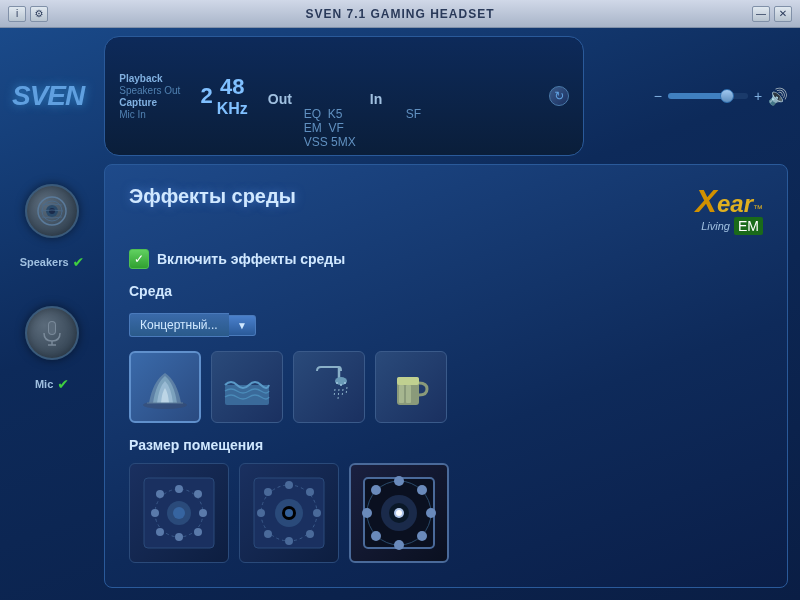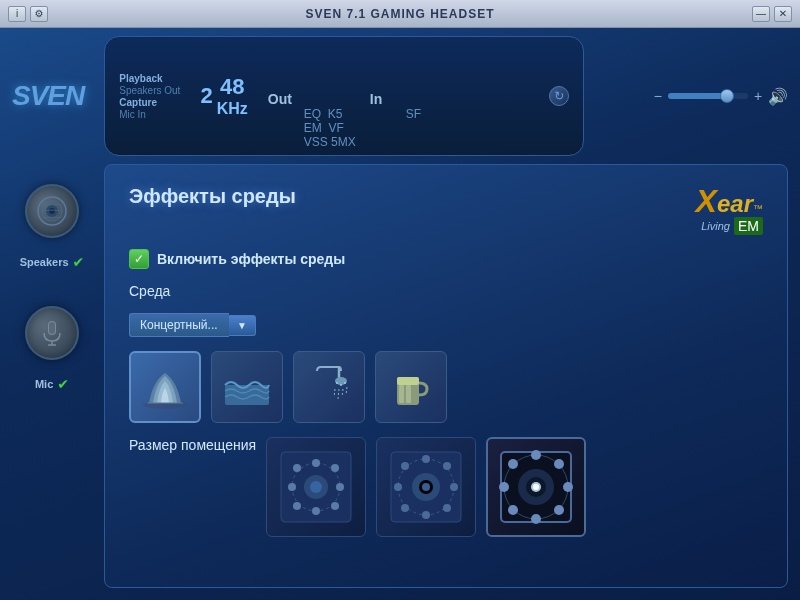--- a/index.html
+++ b/index.html
@@ -301,21 +301,21 @@
     .checkbox-label {
       font-size: 14px;
       color: #d0e8ff;
       font-weight: bold;
     }
 
     
     .section-label {
       font-size: 14px;
       color: #d0e8ff;
-      font-weight: normal;
+      font-weight: bold;
     }
 
     
     .dropdown-row {
       display: flex;
       align-items: center;
       gap: 0;
     }
     .dropdown-box {
       background: linear-gradient(to bottom, #3a6aaa, #2a5a8a);
@@ -364,21 +364,21 @@
       border: 2px solid #6090cc;
     }
     .effect-icon svg {
       width: 52px;
       height: 52px;
     }
 
     
     .room-section {
       display: flex;
-      flex-direction: row;
+      flex-direction: column;
       gap: 10px;
     }
 
     .room-icons-row {
       display: flex;
       gap: 10px;
     }
     .room-icon {
       width: 100px;
       height: 100px;

